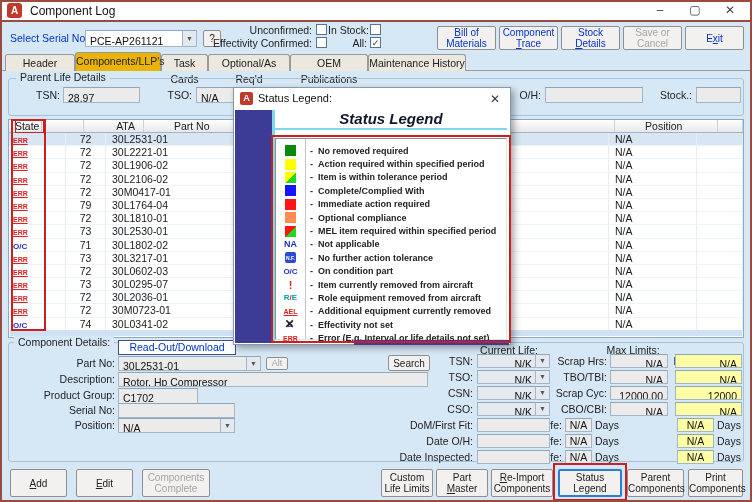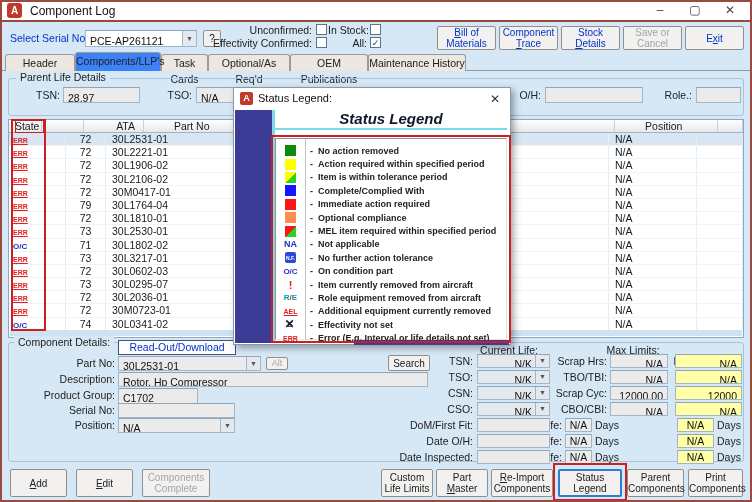--- a/index.html
+++ b/index.html
@@ -28,21 +28,21 @@
   .btn.disabled{color:#a5a5a5;}
   .btn u{text-decoration:underline;}
   .lbl{position:absolute;font-size:10.5px;line-height:14px;color:#222;white-space:nowrap;}
   .lbl.r{text-align:right;}
   .lbl.blue{color:#0033cc;}
   .chk{position:absolute;width:11px;height:11px;background:#fff;border:1px solid #5a7590;font-size:9px;
     line-height:10px;text-align:center;color:#333;}
   
   .tab{position:absolute;top:54px;height:17px;background:#ece8e0;border:1px solid #9a9a9a;border-bottom:none;
     border-radius:3px 3px 0 0;text-align:center;font-size:10.5px;line-height:16px;color:#222;cursor:default;}
-  .tab.active{background:#3b82f6;top:52px;height:19px;z-index:2;font-weight:normal;}
+  .tab.active{background:#eab308;top:52px;height:19px;z-index:2;font-weight:normal;}
   .tabline{position:absolute;left:0;top:70px;width:752px;height:1px;background:#9a9a9a;}
   
   .grp{position:absolute;border:1px solid #a9c2d8;border-radius:3px;}
   .grp-label{position:absolute;background:#d6e8f6;padding:0 4px;font-size:10.5px;color:#222;white-space:nowrap;}
   
   .tbl{position:absolute;left:8px;top:119px;width:736px;height:219px;background:#fff;border:1px solid #8aa8c8;overflow:hidden;}
   .thead{display:flex;height:13px;background:linear-gradient(#ffffff,#e8e8e8);border-bottom:1px solid #9eb6cc;gap:24px;}
   .th{font-size:10.5px;line-height:12px;border-right:1px solid #c5d3e0;overflow:hidden;white-space:nowrap;}
   .trow{display:flex;height:13.2px;border-bottom:1px solid #eef3f8;}
   .trow.selected{background:#d8e6f4;}
@@ -171,21 +171,21 @@
 
   <div class="grp" style="left:8px;top:78px;width:736px;height:38px;"></div>
   <div class="grp-label" style="left:16px;top:71px;">Parent Life Details</div>
   <div id="parent-fields">
       <div class="lbl r" style="left: 18px; top: 88px; width: 42px;">TSN:</div>
       <div class="fld" style="left: 63px; top: 87px; width: 77px; height: 16px; line-height: 14px;">28.97</div>
       <div class="lbl r" style="left: 150px; top: 88px; width: 42px;">TSO:</div>
       <div class="fld" style="left: 196px; top: 87px; width: 76px; height: 16px; line-height: 14px;">N/A</div>
       <div class="lbl r" style="left: 495px; top: 88px; width: 46px;">O/H:</div>
       <div class="fld" style="left: 545px; top: 87px; width: 98px; height: 16px; line-height: 14px;"></div>
-      <div class="lbl r" style="left: 648px; top: 88px; width: 44px;">Role.:</div>
+      <div class="lbl r" style="left: 648px; top: 88px; width: 44px;">Stock.:</div>
       <div class="fld" style="left: 696px; top: 87px; width: 45px; height: 16px; line-height: 14px;"></div>
     </div>
 
   <div class="tbl">
     <div class="thead" id="table-head">
         <div class="th c0" style="text-align: center;">State</div>
         <div class="th c1"></div>
         <div class="th c2">ATA</div>
         <div class="th c3">Part No</div>
         <div class="th c4">Position</div>
@@ -448,21 +448,21 @@
     <div class="dlg-heading">Status Legend</div>
     <div class="dlg-hline"></div>
     <div class="legend-box">
       <div class="legend-sep"></div>
       <div id="legend-entries">
           <div class="lrow">
             <div class="ic">
               <span class="sw sw-green"></span>
             </div>
             <div class="dash">-</div>
-            <div class="txt">No action removed</div>
+            <div class="txt">No removed required</div>
           </div>
           <div class="lrow">
             <div class="ic">
               <span class="sw sw-yellow"></span>
             </div>
             <div class="dash">-</div>
             <div class="txt">Action required within specified period</div>
           </div>
           <div class="lrow">
             <div class="ic">

